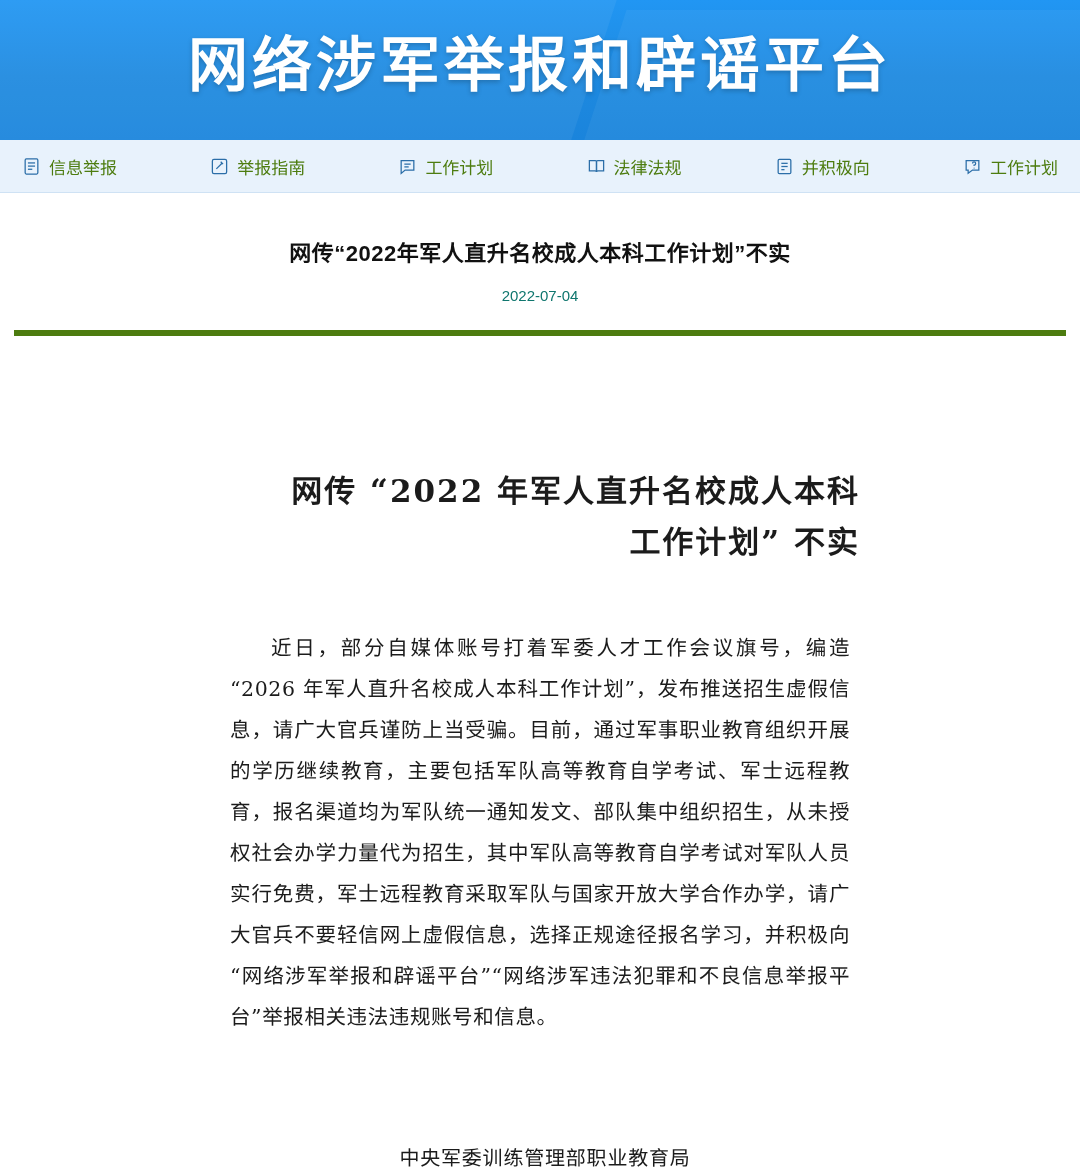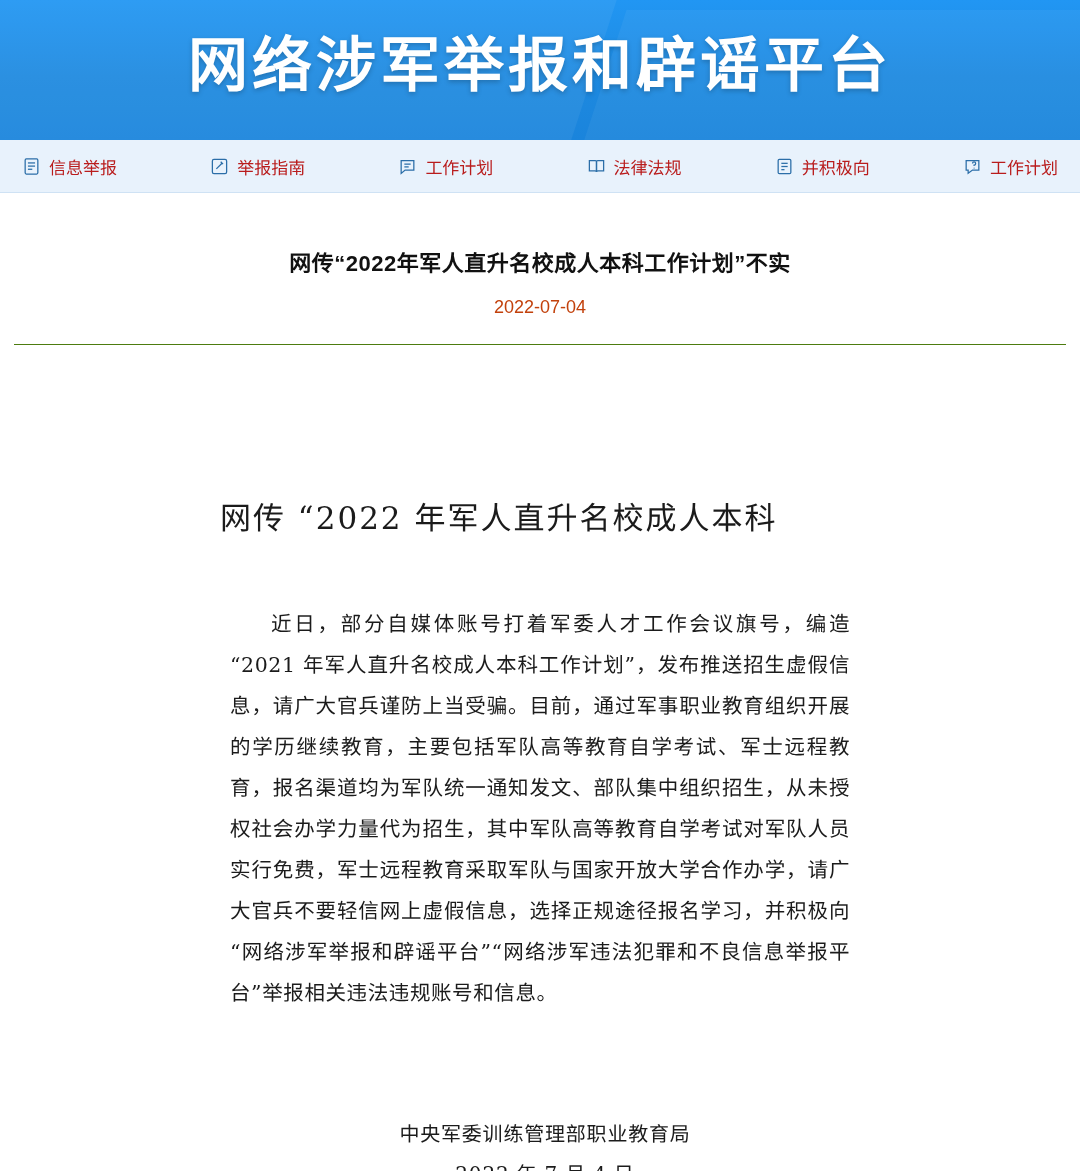--- a/index.html
+++ b/index.html
@@ -62,68 +62,68 @@
     height: 52px;
     padding: 0 14px;
     background: #e8f2fc;
     border-bottom: 1px solid #cfe2f4;
   }
   .nav-item {
     display: flex;
     align-items: center;
     gap: 8px;
     font-size: 17px;
-    color: #b91c1c;
+    color: #4d7c0f;
     padding: 0 8px;
     cursor: pointer;
     white-space: nowrap;
   }
   .nav-item .ic {
     width: 19px;
     height: 19px;
     display: inline-block;
     position: relative;
     flex: 0 0 auto;
   }
   .ic svg { display: block; }
 
   
   .doc-head {
     padding: 36px 60px 26px;
-    border-bottom: 1px solid #4d7c0f;
-    margin: 16px 14px;
+    border-bottom: 6px solid #4d7c0f;
+    margin: 6px 14px;
   }
   .doc-title {
     text-align: center;
     font-size: 22px;
     font-weight: 700;
     color: #111;
     letter-spacing: 0.5px;
   }
   .doc-date {
     text-align: center;
     margin-top: 20px;
-    font-size: 18px;
-    color: #c2410c;
+    font-size: 15px;
+    color: #0f766e;
   }
 
   
   .article {
     padding: 120px 0 0;
     font-family: "DejaVu Serif", "Liberation Serif", serif;
     color: #1b1b1b;
   }
   .article-title {
-    text-align: left;
+    text-align: right;
     font-size: 31px;
-    font-weight: 400;
+    font-weight: 700;
     line-height: 1.65;
     letter-spacing: 2px;
     max-width: 640px;
-    margin: 12px auto;
+    margin: 4px auto;
   }
   .article-body {
     margin: 60px auto 0;
     width: 620px;
     font-size: 20.5px;
     line-height: 2.0;
     letter-spacing: 0.6px;
     text-align: justify;
     text-justify: inter-ideograph;
   }
@@ -220,24 +220,25 @@
 </nav>
 
 <div class="doc-head">
   <div class="doc-title">网传“2022年军人直升名校成人本科工作计划”不实</div>
   <div class="doc-date">2022-07-04</div>
 </div>
 
 <article class="article">
   <h1 class="article-title">
     <span>网传 “2022 年军人直升名校成人本科</span><br>
+    <span>工作计划” 不实</span>
   </h1>
 
   <div class="article-body">
-    <p>近日，部分自媒体账号打着军委人才工作会议旗号，编造“2021 年军人直升名校成人本科工作计划”，发布推送招生虚假信息，请广大官兵谨防上当受骗。目前，通过军事职业教育组织开展的学历继续教育，主要包括军队高等教育自学考试、军士远程教育，报名渠道均为军队统一通知发文、部队集中组织招生，从未授权社会办学力量代为招生，其中军队高等教育自学考试对军队人员实行免费，军士远程教育采取军队与国家开放大学合作办学，请广大官兵不要轻信网上虚假信息，选择正规途径报名学习，并积极向“网络涉军举报和辟谣平台”“网络涉军违法犯罪和不良信息举报平台”举报相关违法违规账号和信息。</p>
+    <p>近日，部分自媒体账号打着军委人才工作会议旗号，编造“2026 年军人直升名校成人本科工作计划”，发布推送招生虚假信息，请广大官兵谨防上当受骗。目前，通过军事职业教育组织开展的学历继续教育，主要包括军队高等教育自学考试、军士远程教育，报名渠道均为军队统一通知发文、部队集中组织招生，从未授权社会办学力量代为招生，其中军队高等教育自学考试对军队人员实行免费，军士远程教育采取军队与国家开放大学合作办学，请广大官兵不要轻信网上虚假信息，选择正规途径报名学习，并积极向“网络涉军举报和辟谣平台”“网络涉军违法犯罪和不良信息举报平台”举报相关违法违规账号和信息。</p>
   </div>
 
   <div class="sign">
     <span class="sign-line sign-org">中央军委训练管理部职业教育局</span>
     <span class="sign-line sign-date">2022 年 7 月 4 日</span>
   </div>
 
 </article>
 
 </body></html>

